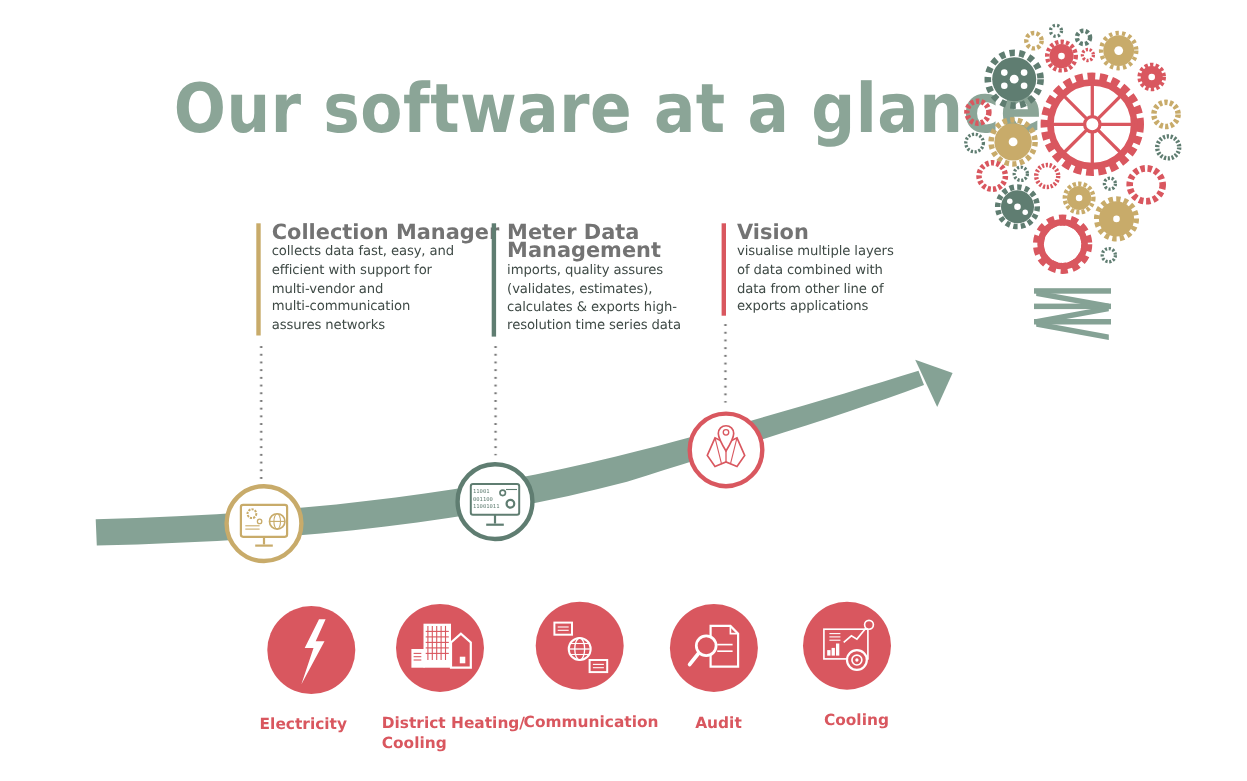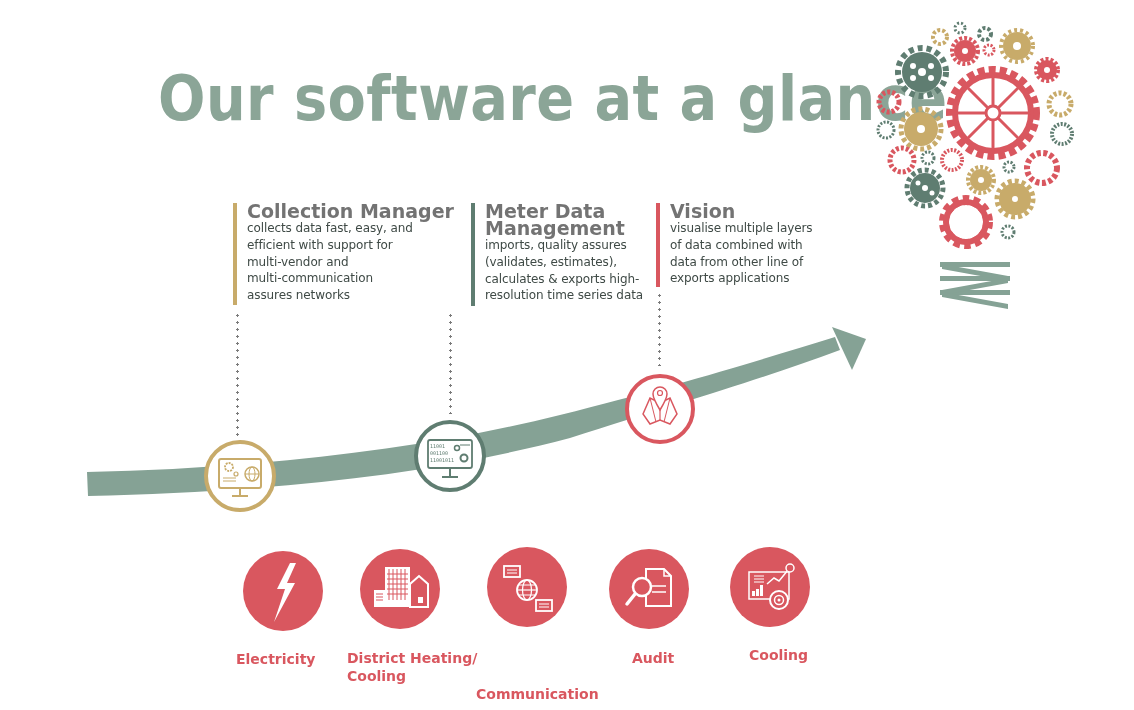--- a/index.html
+++ b/index.html
@@ -27,21 +27,21 @@
 
 <div class="block" style="left:233px; top:203px; border-color:#c8ab6a; height:102px;">
   <div class="heading">Collection Manager</div>
   <div class="desc">collects data fast, easy, and</div>
   <div class="desc">efficient with support for</div>
   <div class="desc">multi-vendor and</div>
   <div class="desc">multi-communication</div>
   <div class="desc">assures networks</div>
 </div>
 
-<div class="block" style="left:447px; top:203px; border-color:#5f7d71; height:103px;margin-left:24px;">
+<div class="block" style="left:447px; top:203px; border-color:#5f7d71; height:103px;">
   <div class="heading">Meter Data</div>
   <div class="heading">Management</div>
   <div class="desc">imports, quality assures</div>
   <div class="desc">(validates, estimates),</div>
   <div class="desc">calculates &amp; exports high-</div>
   <div class="desc">resolution time series data</div>
 </div>
 
 <div class="block" style="left:656px; top:203px; border-color:#d9575f; height:84px;">
   <div class="heading">Vision</div>
@@ -247,15 +247,15 @@
       <polygon points="942,292 1008,304 1008,309 942,297"></polygon>
     </g>
   </g>
 </svg>
 
 <div class="bottom-label" style="left:236px; top:650px;">Electricity</div>
 <div class="bottom-label" style="left:347px; top:649px;">
   <div>District Heating/</div>
   <div>Cooling</div>
 </div>
-<div class="bottom-label" style="left:476px; top:648px;margin-top:37px;">Communication</div>
+<div class="bottom-label" style="left:476px; top:648px;">Communication</div>
 <div class="bottom-label" style="left:632px; top:649px;">Audit</div>
 <div class="bottom-label" style="left:749px; top:646px;">Cooling</div>
 
 </body></html>

